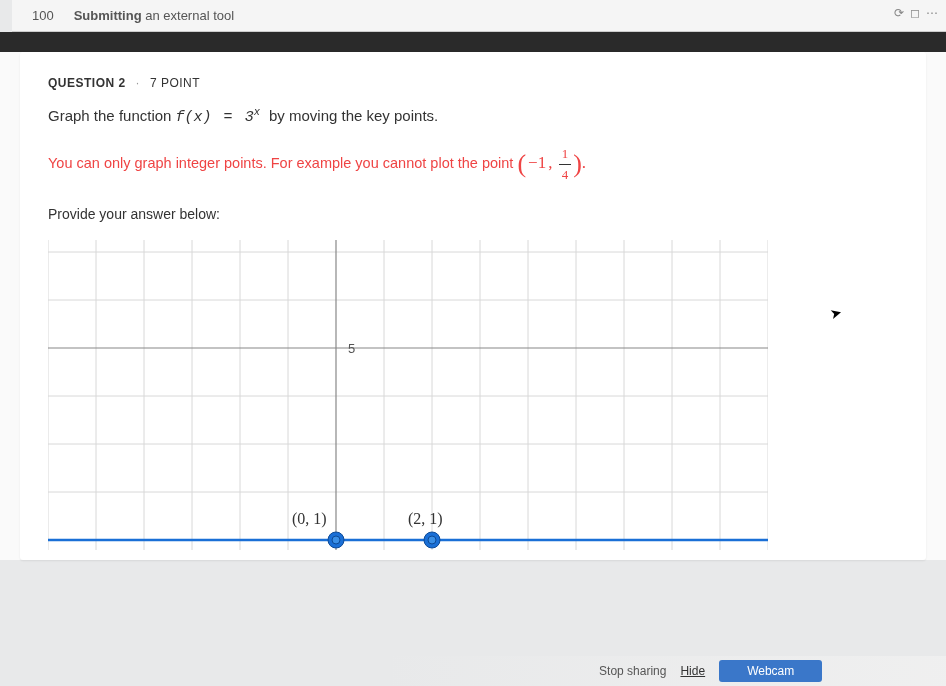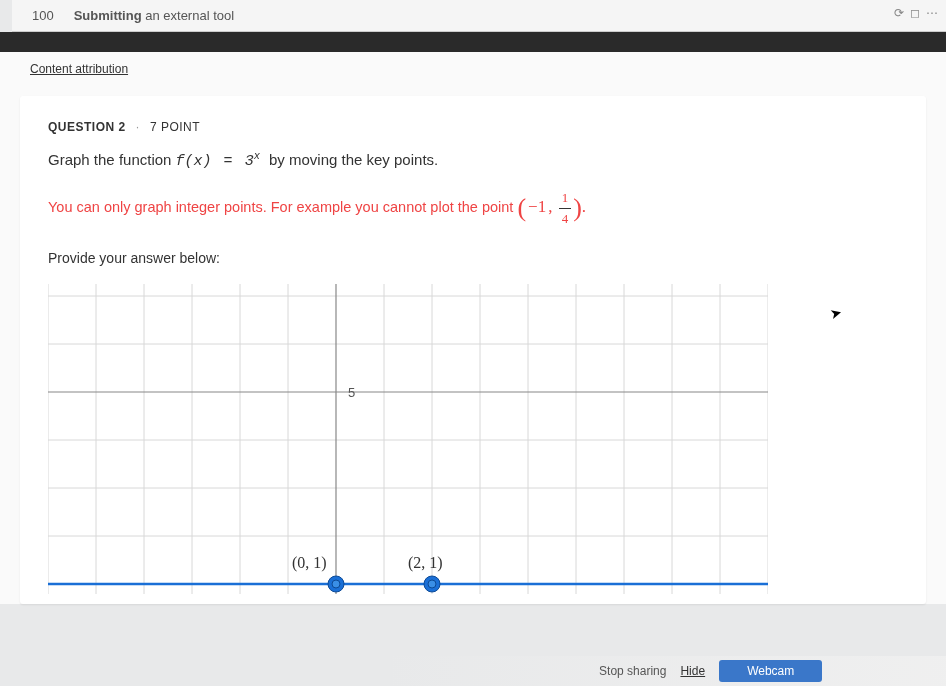--- a/index.html
+++ b/index.html
@@ -178,23 +178,20 @@
 <div class="top-icons">
   <span>⟳</span>
   <span>◻</span>
   <span>⋯</span>
 </div>
 
 <div class="dark-bar"></div>
 
 <div class="content-area">
 
-  <div class="attrib-row">
-    <a class="attrib-link">Content attribution</a>
-  </div>
 
   <div class="prog-badge">2/10</div>
 
   <div class="question-card">
 
     <div class="q-header">
       <span class="qnum">
         <span>QUESTION</span>
         <span>2</span>
       </span>

